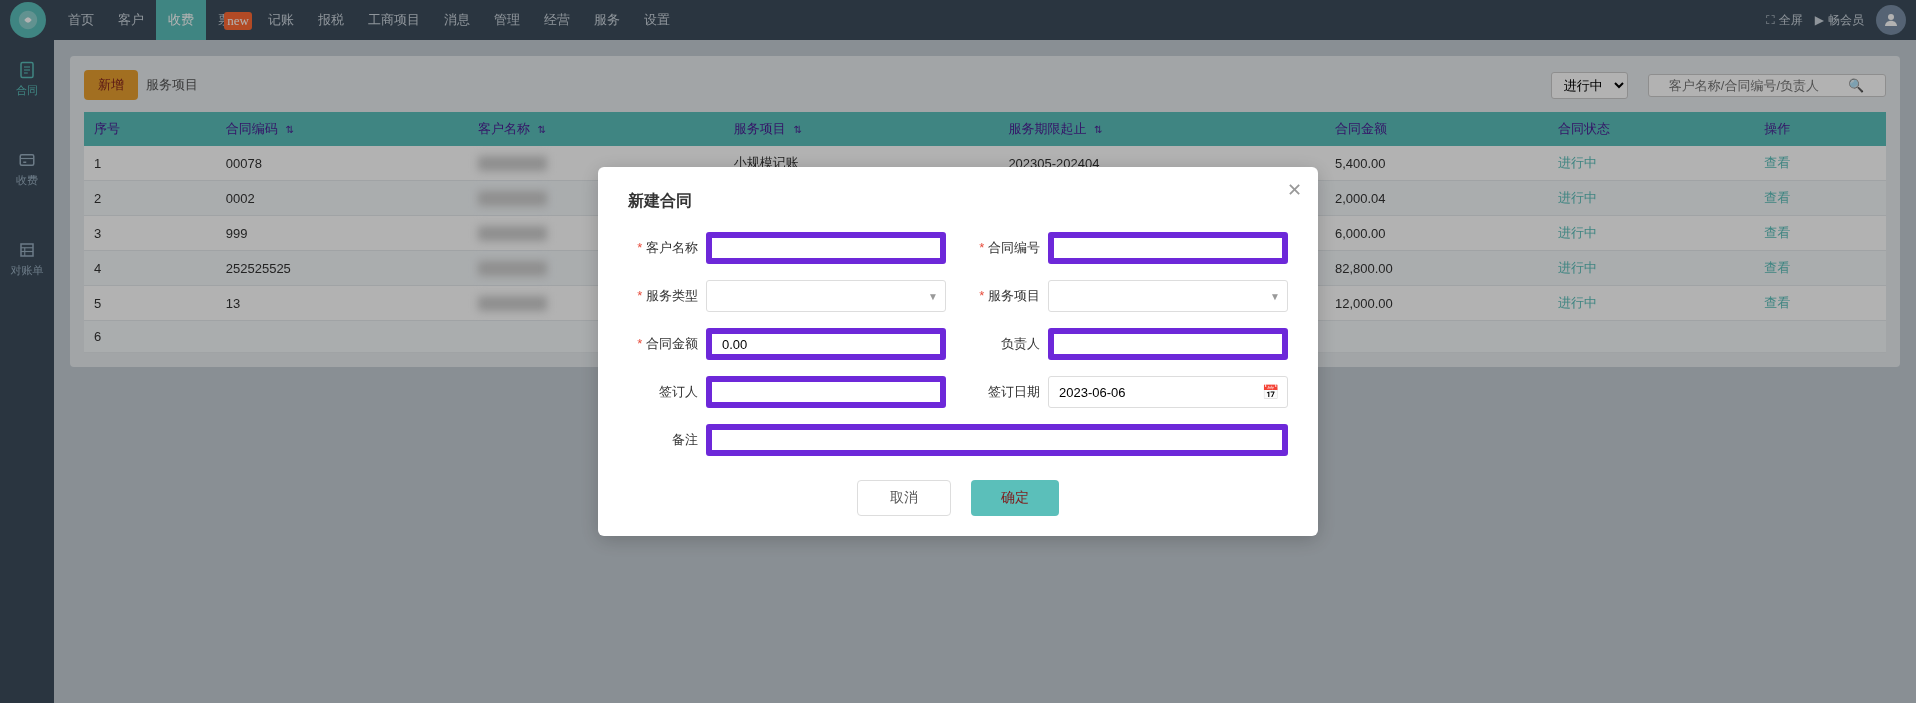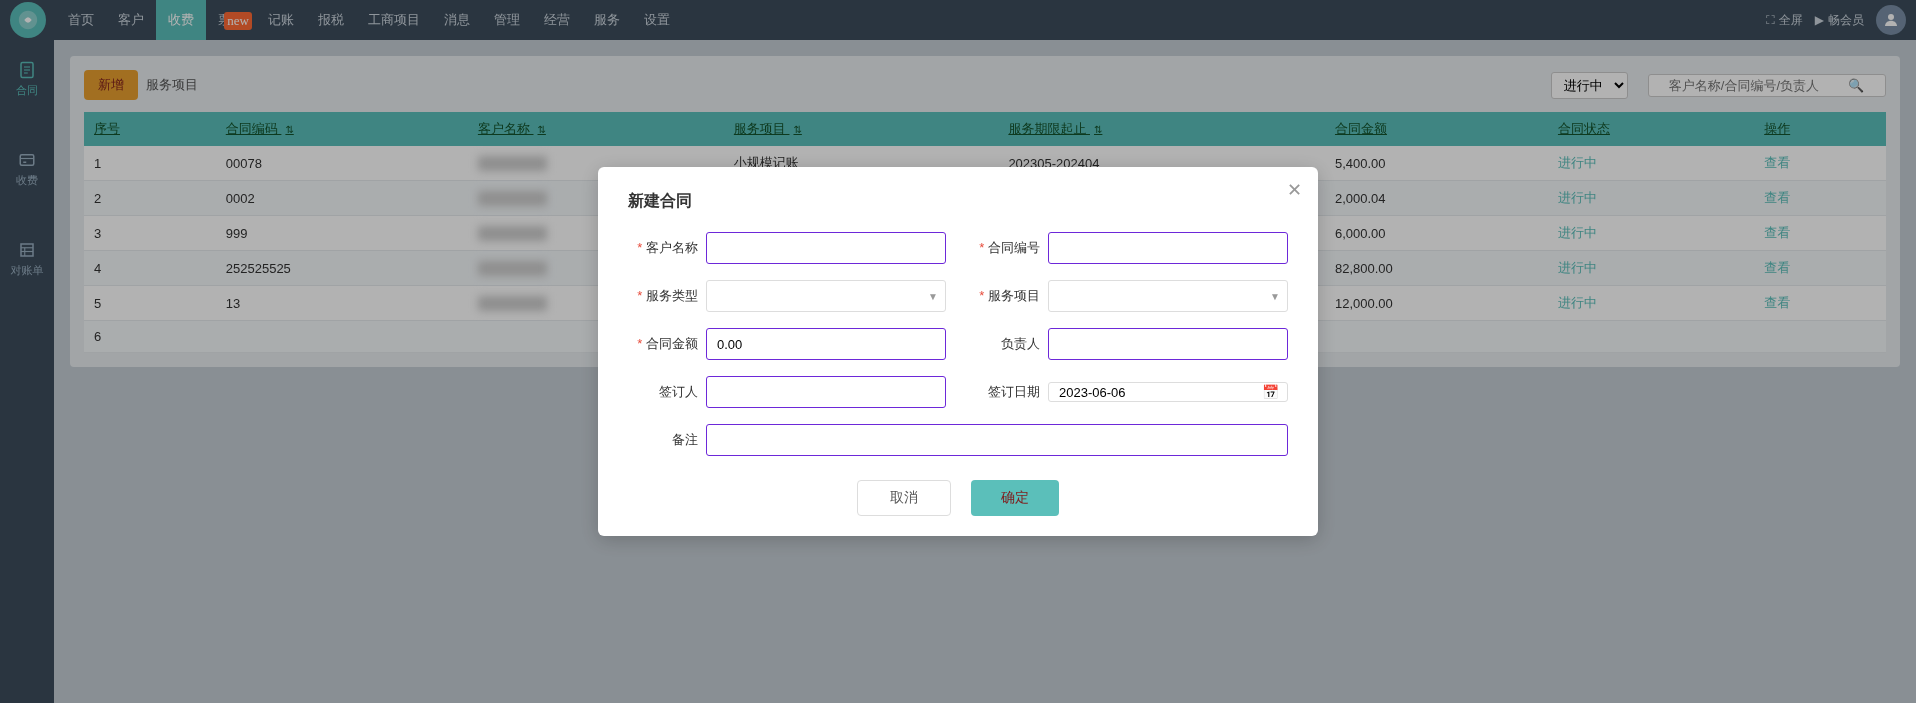--- a/index.html
+++ b/index.html
@@ -84,21 +84,21 @@
       border: 1px solid #ccc; border-radius: 3px; background: #fff;
       padding: 3px 20px;
       margin-left: 12px;
     }
     .search-box input {
       border: none; outline: none; font-size: 13px; width: 180px;
     }
 
     
     .data-table { width: 100%; border-collapse: collapse; }
-    .data-table thead tr { background: #5bbfba; color: #14532d; text-decoration: underline; }
+    .data-table thead tr { background: #5bbfba; color: #4c1d95; }
     .data-table thead th {
       padding: 8px 10px; text-align: left; font-weight: normal;
       font-size: 13px; white-space: nowrap;
     }
     .data-table tbody tr { background: #fff; }
     .data-table tbody tr:nth-child(even) { background: #f4f8fa; }
     .data-table tbody td {
       padding: 8px 10px; border-bottom: 1px solid #e5eaed;
       font-size: 13px; color: #333;
     }
@@ -125,39 +125,39 @@
     }
     .form-grid { display: grid; grid-template-columns: 1fr 1fr; gap: 16px 24px; }
     .form-row { display: flex; align-items: center; gap: 8px; }
     .form-row.full { grid-column: 1 / -1; }
     .form-label {
       width: 70px; text-align: right; color: #333; font-size: 13px;
       flex-shrink: 0; white-space: nowrap;
     }
     .form-label.required::before { content: '* '; color: #e74c3c; }
     .form-input {
-      flex: 1; border: 1px solid #6d28d9; border-radius: 3px;
+      flex: 1; border: 6px solid #6d28d9; border-radius: 3px;
       padding: 6px 10px; font-size: 13px; outline: none; height: 32px;
     }
     .form-select-wrap {
       flex: 1; position: relative;
     }
     .form-select {
       width: 100%; border: 1px solid #ddd; border-radius: 3px;
       padding: 6px 28px 6px 10px; font-size: 13px; outline: none;
       height: 32px; appearance: none; background: #fff; cursor: pointer;
     }
     .form-select-wrap::after {
       content: '▼'; position: absolute; right: 8px; top: 50%;
       transform: translateY(-50%); font-size: 10px; color: #999; pointer-events: none;
     }
     .date-wrap { flex: 1; position: relative; }
     .date-wrap input {
       width: 100%; border: 1px solid #ddd; border-radius: 3px;
-      padding: 6px 32px 6px 10px; font-size: 13px; outline: none; height: 20px;
+      padding: 6px 32px 6px 10px; font-size: 13px; outline: none; height: 32px;
     }
     .date-wrap .cal-icon {
       position: absolute; right: 8px; top: 50%; transform: translateY(-50%);
       color: #999; cursor: pointer; font-size: 14px;
     }
     .modal-footer {
       display: flex; justify-content: center; gap: 20px; margin-top: 24px;
     }
     .btn-cancel {
       padding: 8px 32px; border: 1px solid #ddd; border-radius: 4px;

